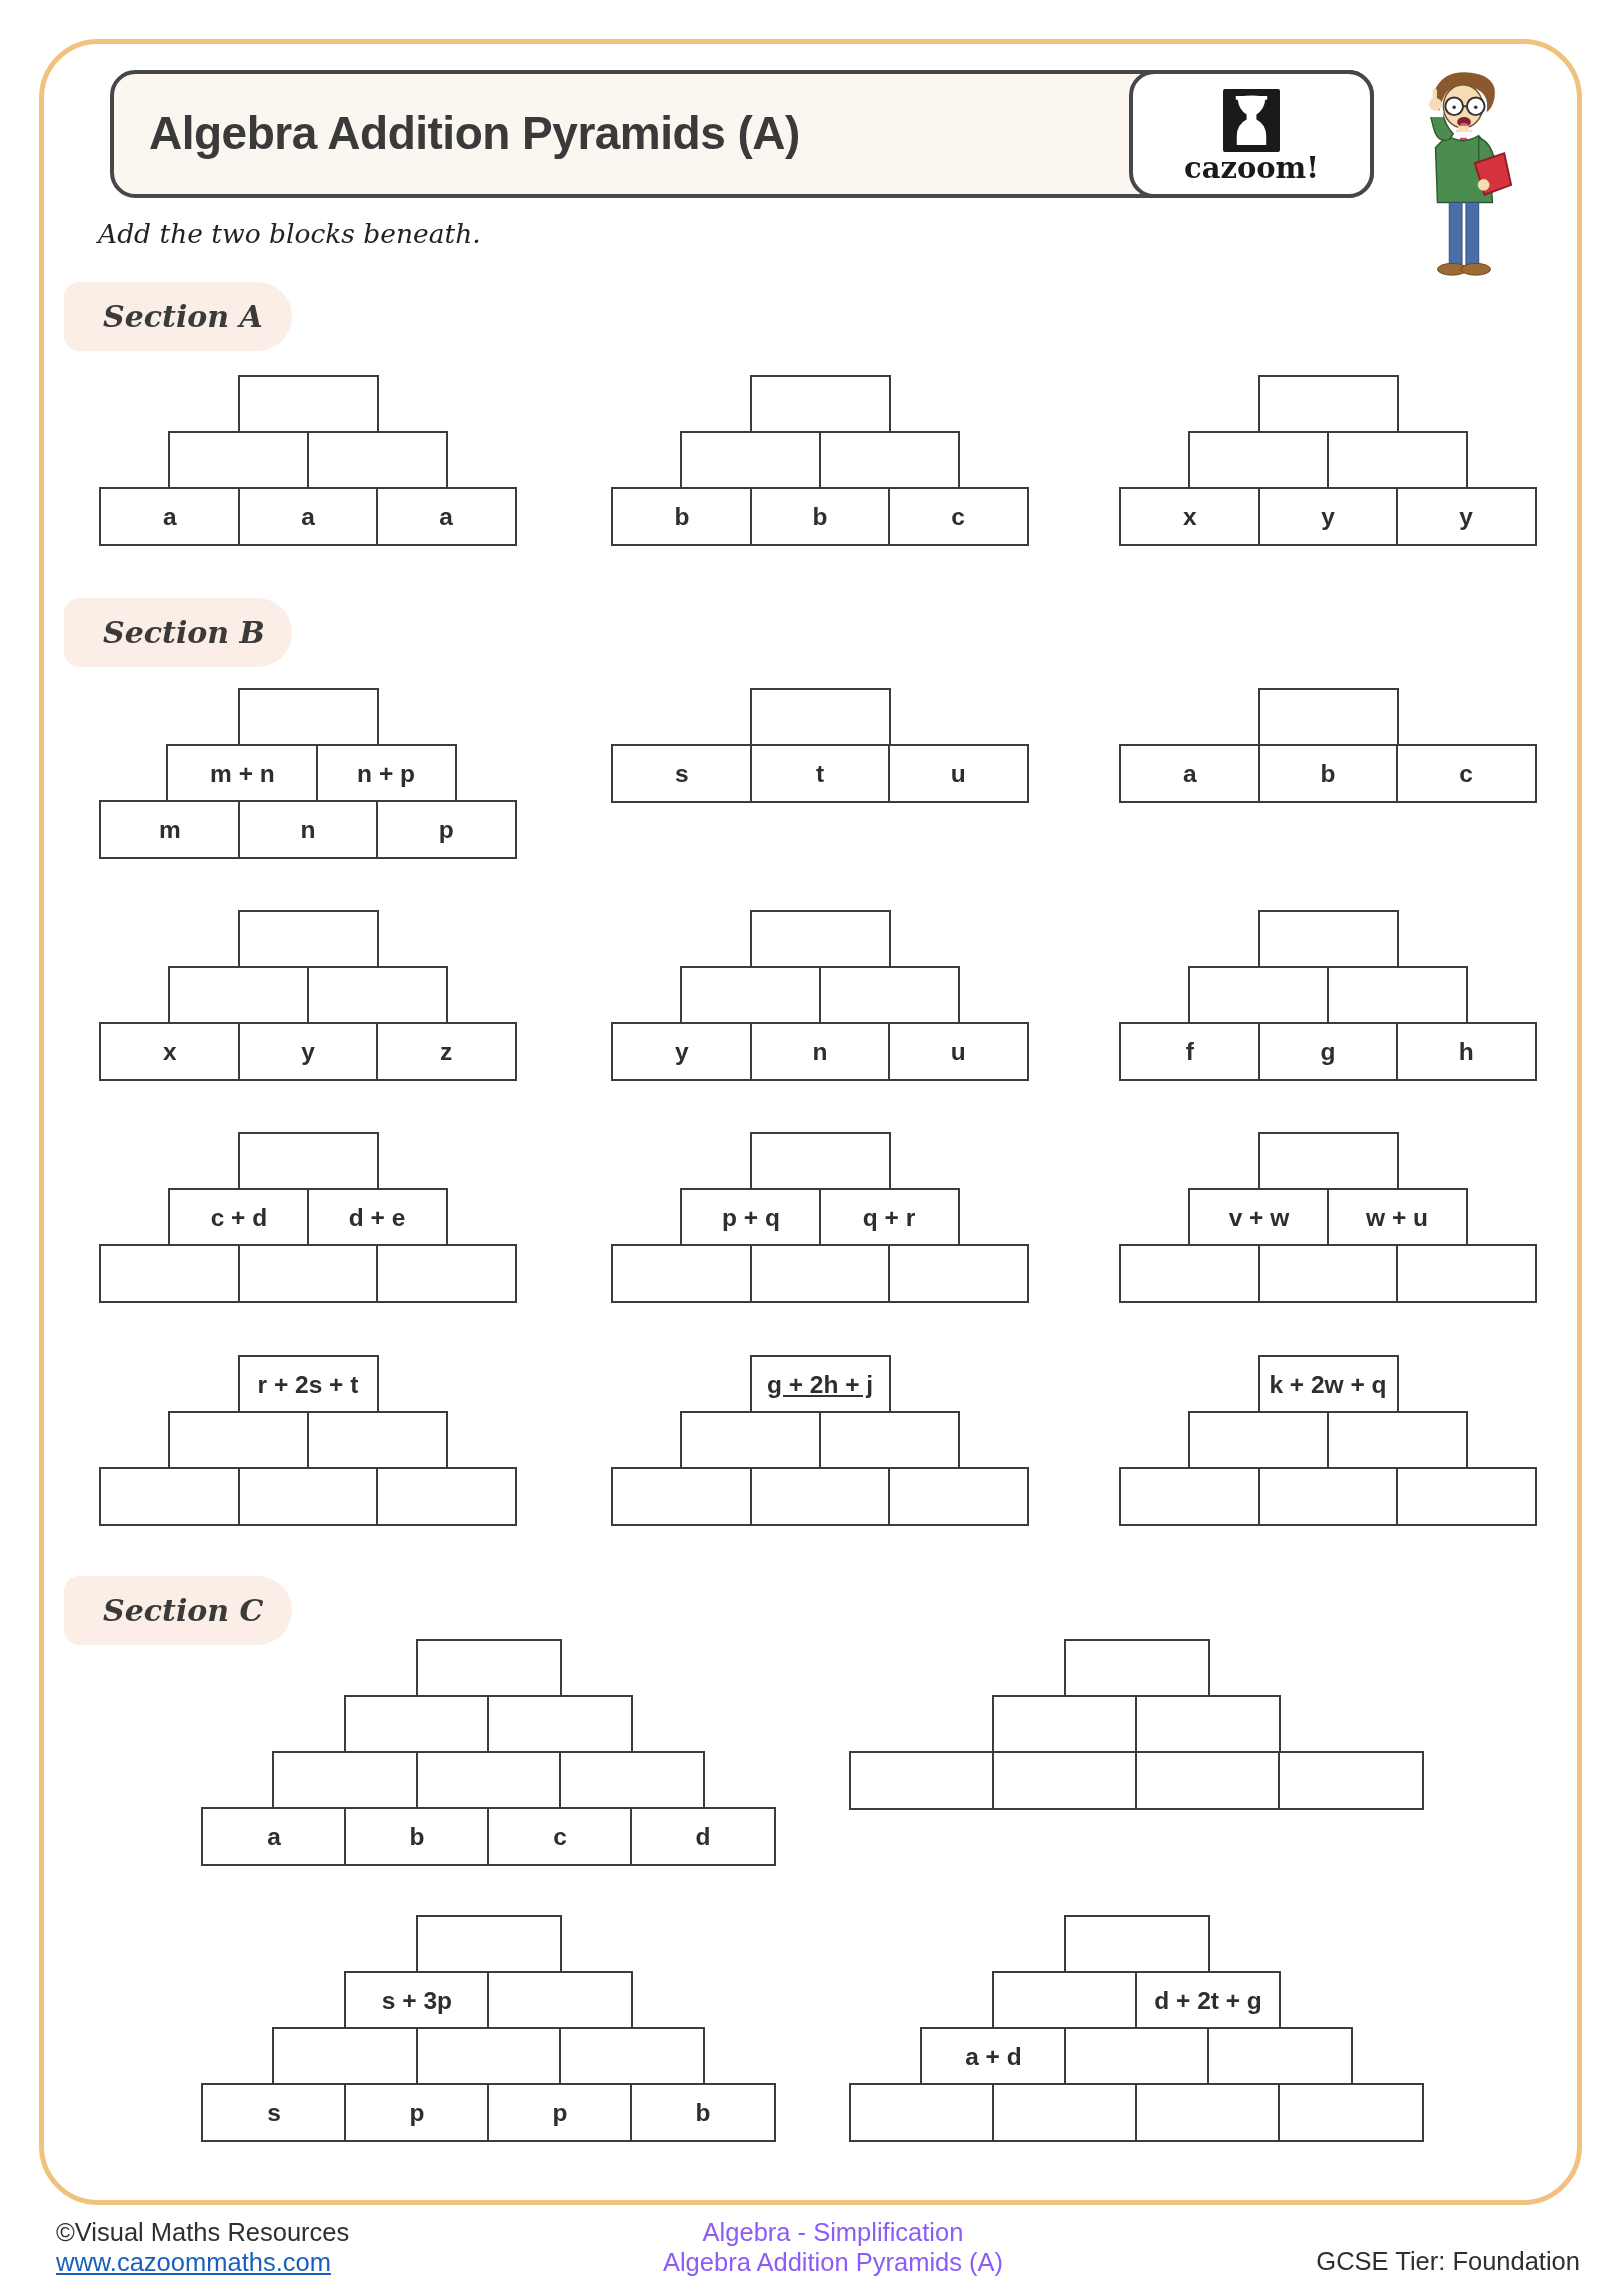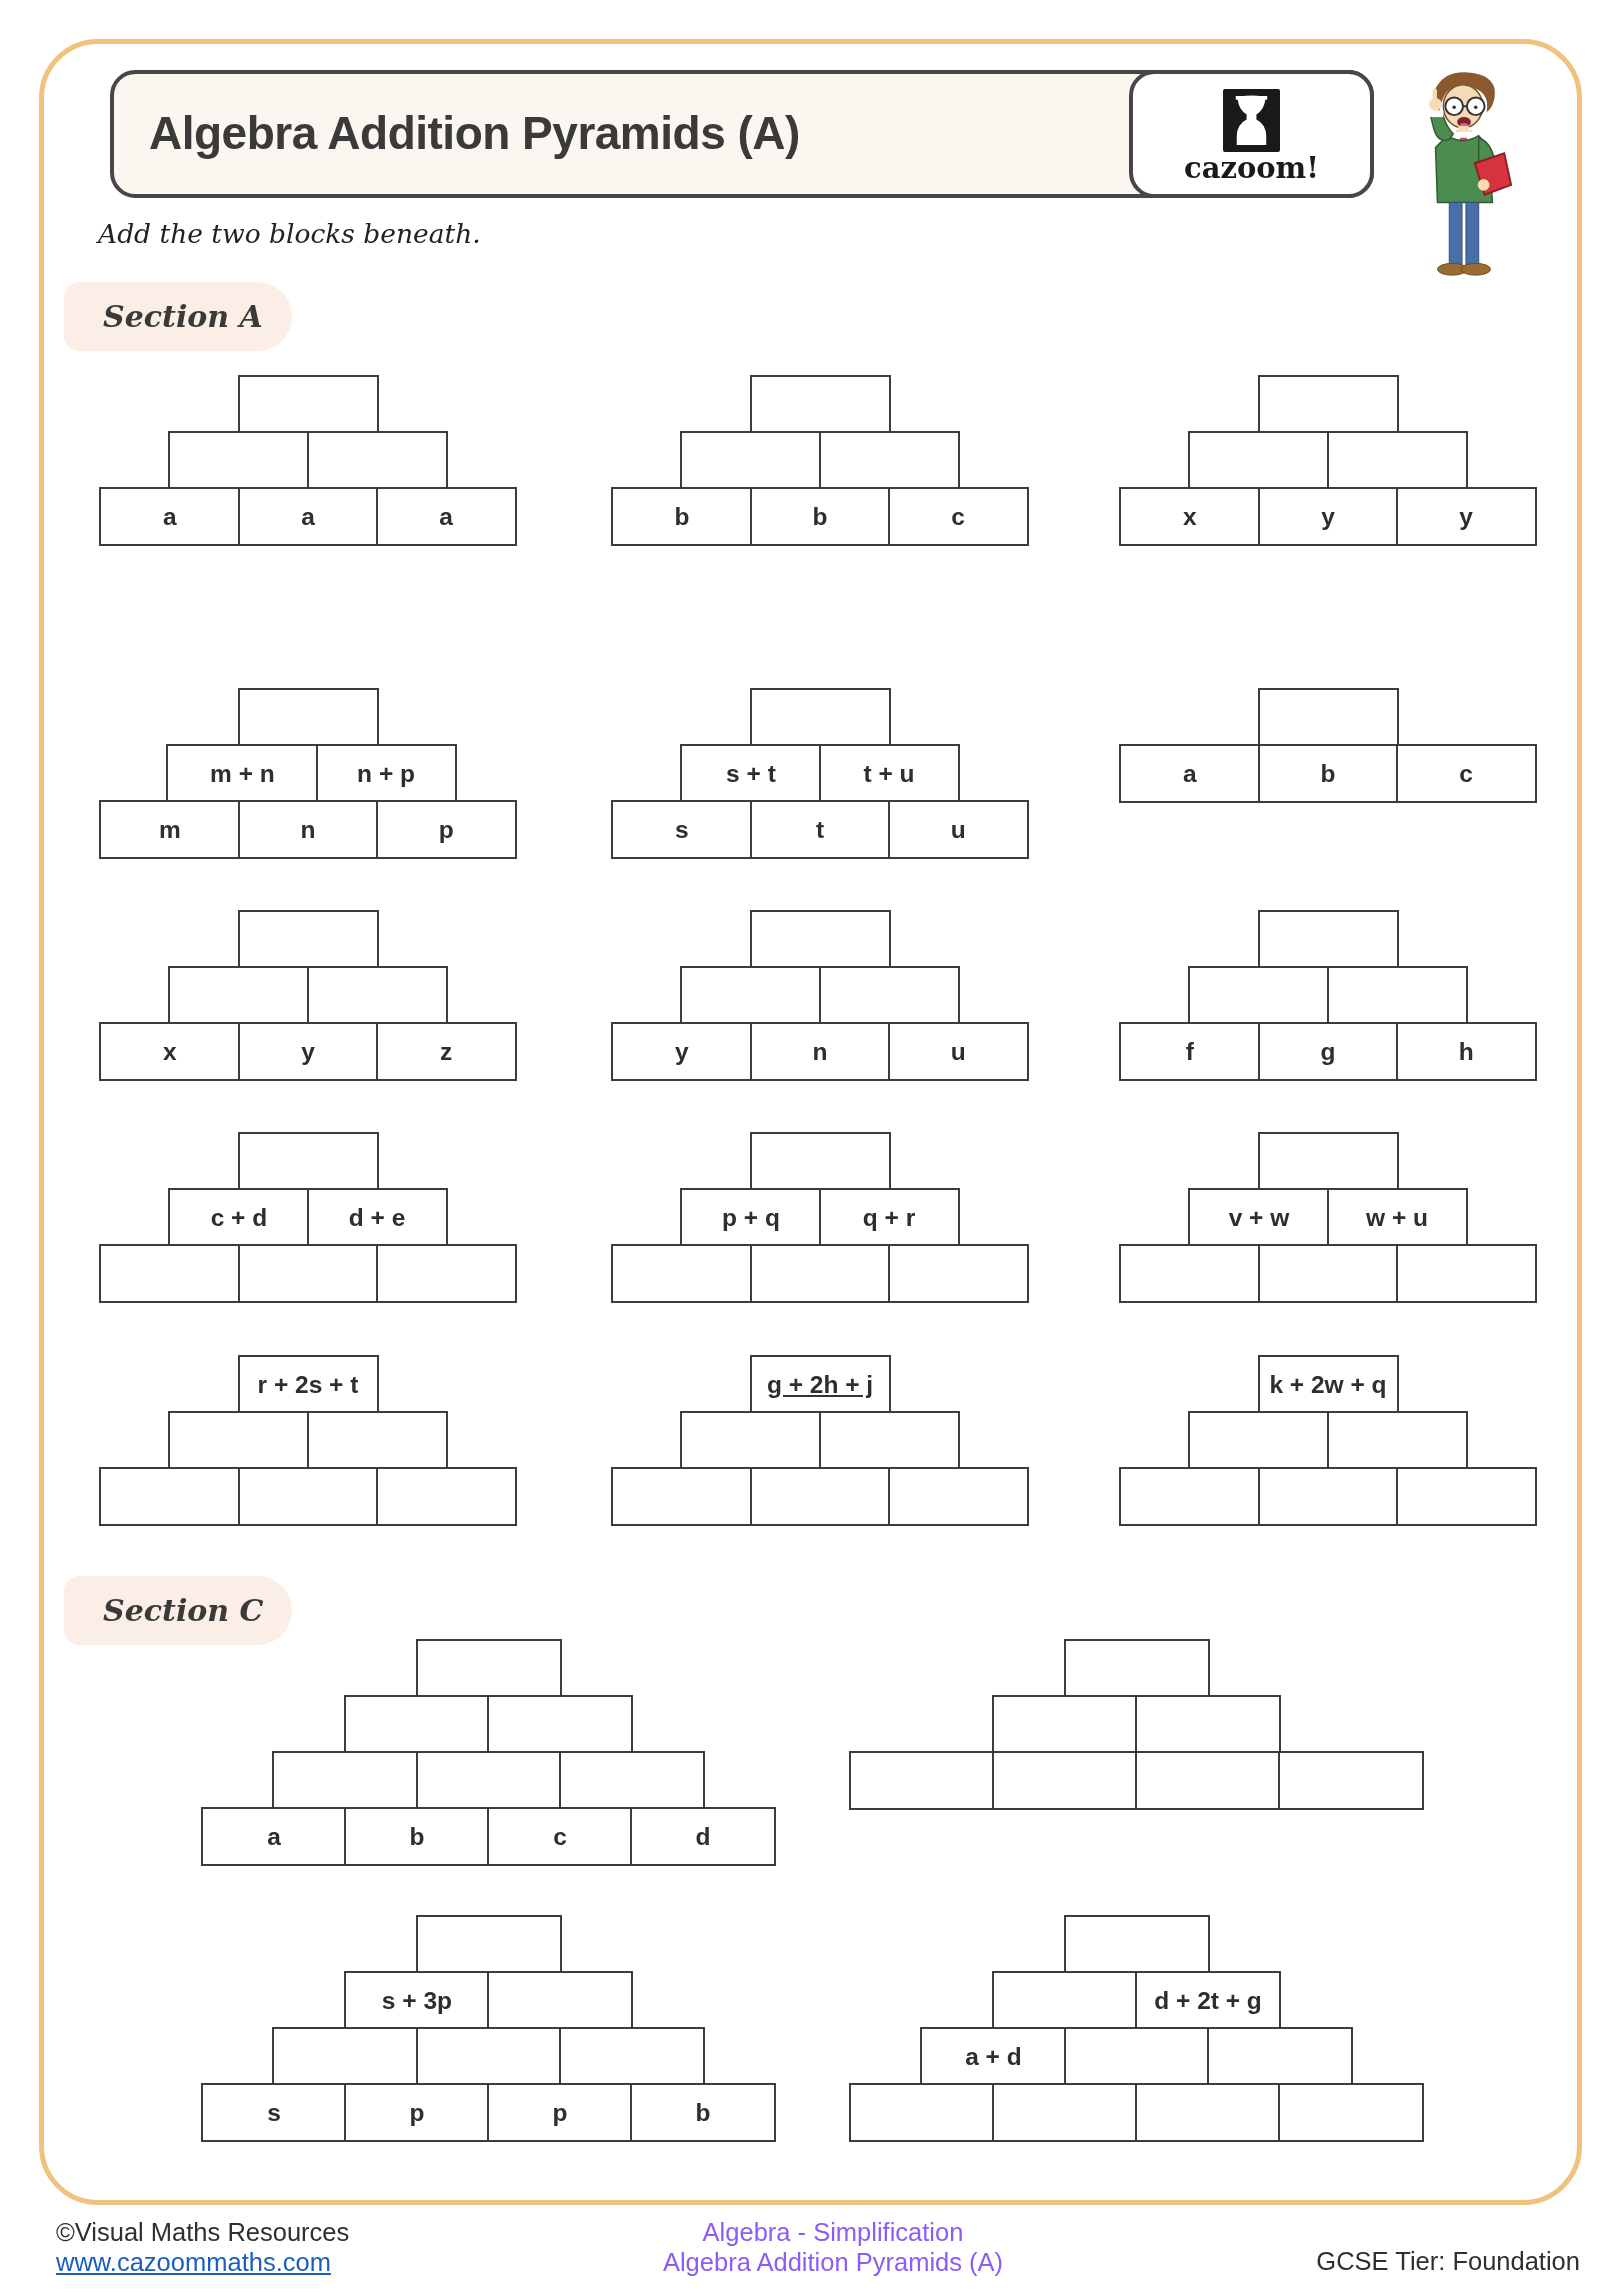--- a/index.html
+++ b/index.html
@@ -85,20 +85,21 @@
     <circle cx="77" cy="120" r="6" fill="#F7DBB5"></circle>
     <rect x="42" y="138" width="13" height="64" fill="#4A6FA8" stroke="#32507F" stroke-width="1"></rect>
     <rect x="59" y="138" width="13" height="64" fill="#4A6FA8" stroke="#32507F" stroke-width="1"></rect>
     <ellipse cx="45" cy="206" rx="15" ry="6" fill="#9A6B33" stroke="#6E4A20" stroke-width="1"></ellipse>
     <ellipse cx="69" cy="206" rx="15" ry="6" fill="#9A6B33" stroke="#6E4A20" stroke-width="1"></ellipse>
   </svg>
 
   <div class="instruction">Add the two blocks beneath.</div>
 
   <div id="label-a" class="section-label">Section A</div>
+  <div id="label-b" class="section-label">Section B</div>
   <div id="label-c" class="section-label">Section C</div>
 
   <div id="pyramids">
       <div class="pyramid" style="left: 99px; top: 375px; width: 418px;">
         <div class="prow">
           <div class="pcell" style="width: 141px; height: 59px;"></div>
         </div>
         <div class="prow" style="margin-top: -2.9px;">
           <div class="pcell" style="width: 141px; height: 59px;"></div>
           <div class="pcell" style="width: 141px; height: 59px; margin-left: -2.9px;"></div>
@@ -147,24 +148,20 @@
         </div>
         <div class="prow" style="margin-top: -2.9px;">
           <div class="pcell" style="width: 141px; height: 59px;">m</div>
           <div class="pcell" style="width: 141px; height: 59px; margin-left: -2.9px;">n</div>
           <div class="pcell" style="width: 141px; height: 59px; margin-left: -2.9px;">p</div>
         </div>
       </div>
       <div class="pyramid" style="left: 611px; top: 688px; width: 418px;">
         <div class="prow">
           <div class="pcell" style="width: 141px; height: 59px;"></div>
-        </div>
-        <div class="prow" style="margin-top: -2.9px;">
-          <div class="pcell" style="width: 141px; height: 59px;">s + t</div>
-          <div class="pcell" style="width: 141px; height: 59px; margin-left: -2.9px;">t + u</div>
         </div>
         <div class="prow" style="margin-top: -2.9px;">
           <div class="pcell" style="width: 141px; height: 59px;">s</div>
           <div class="pcell" style="width: 141px; height: 59px; margin-left: -2.9px;">t</div>
           <div class="pcell" style="width: 141px; height: 59px; margin-left: -2.9px;">u</div>
         </div>
       </div>
       <div class="pyramid" style="left: 1119px; top: 688px; width: 418px;">
         <div class="prow">
           <div class="pcell" style="width: 141px; height: 59px;"></div>

